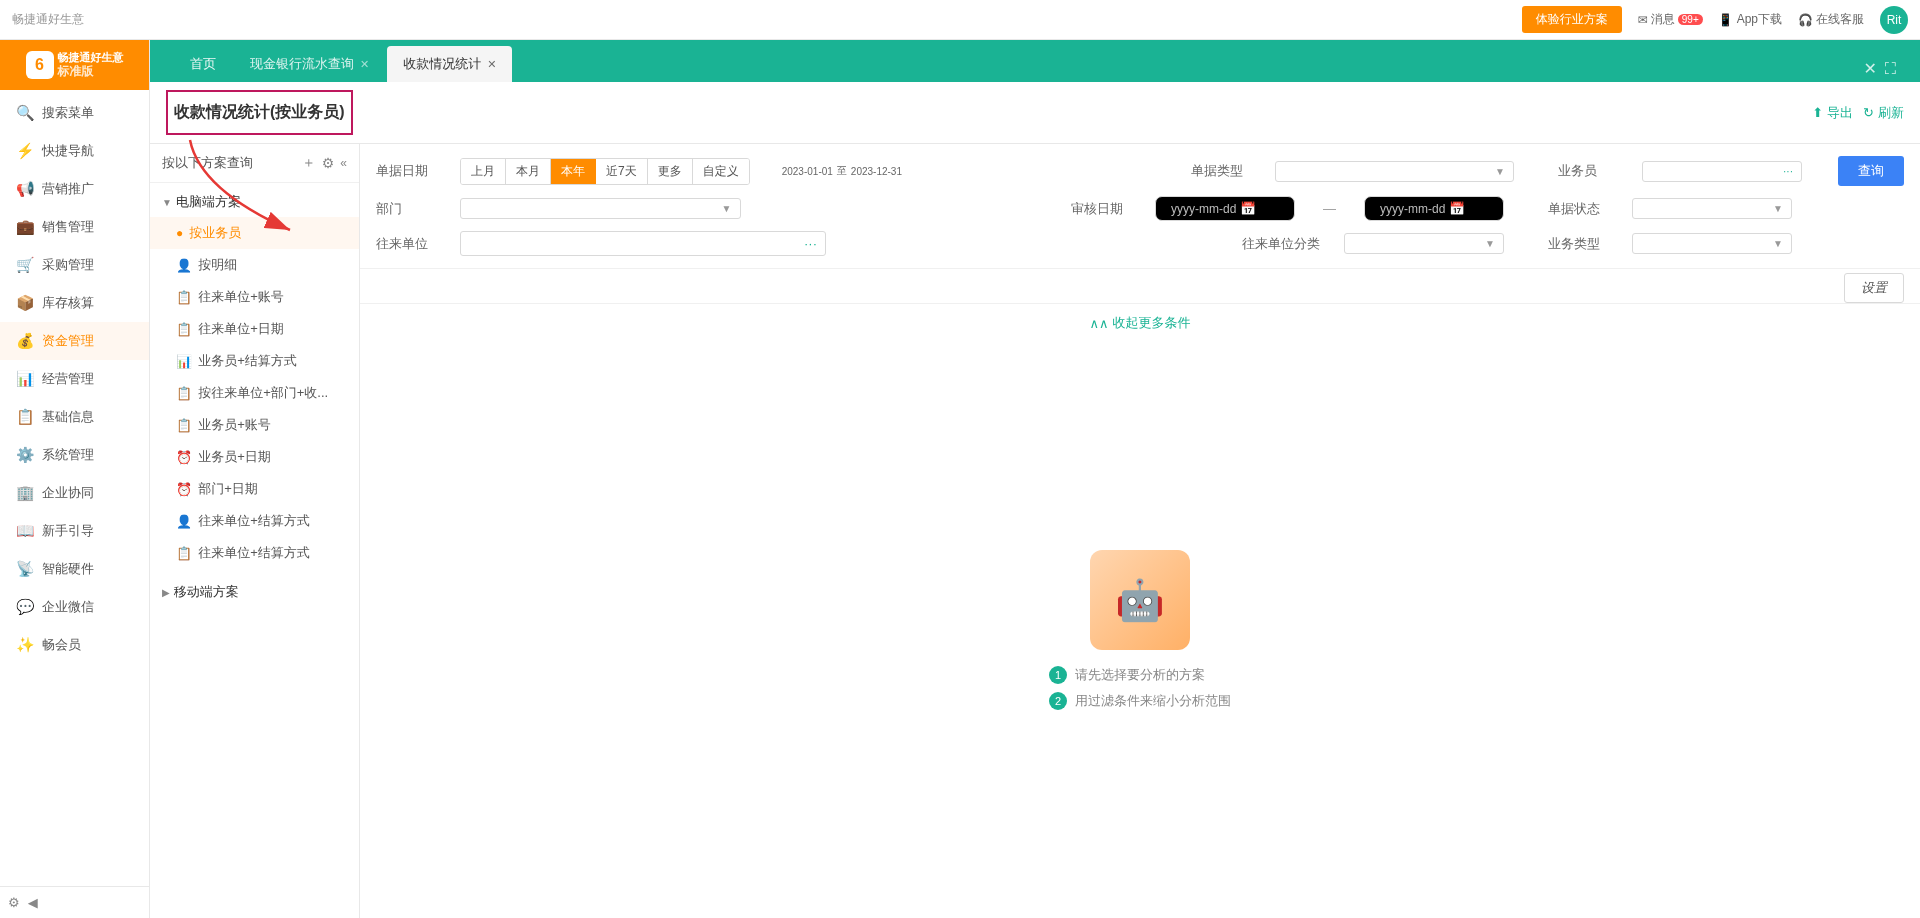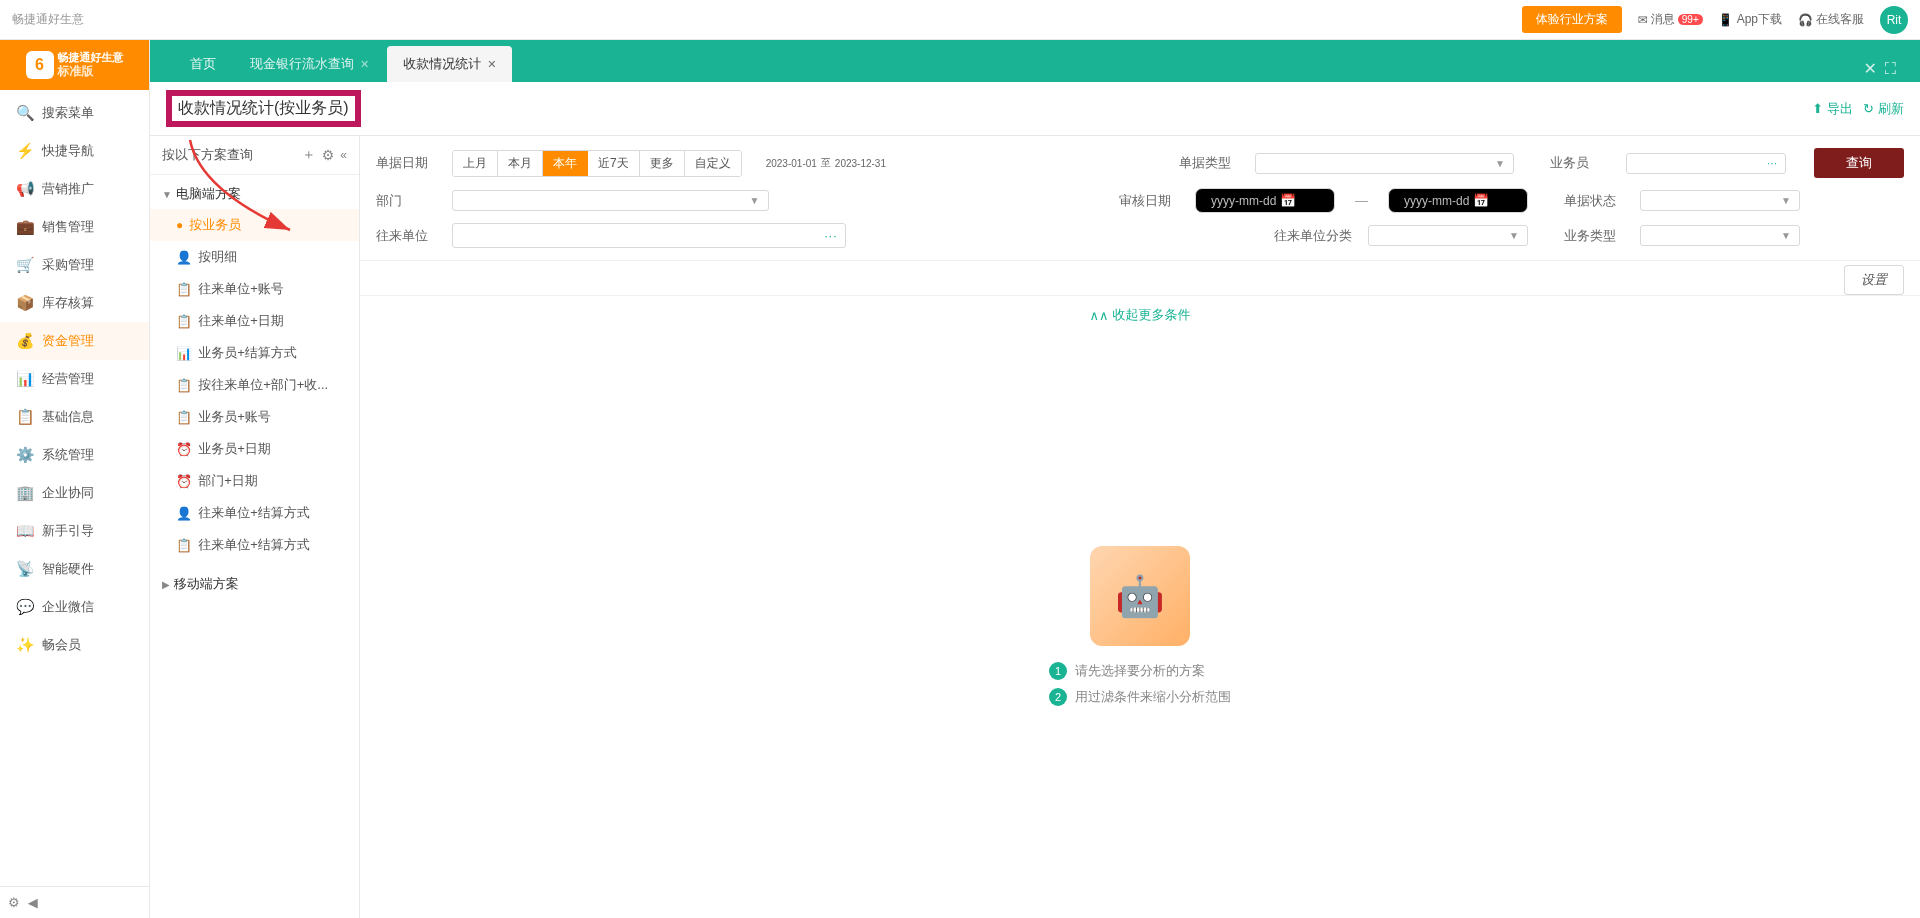--- a/index.html
+++ b/index.html
@@ -110,23 +110,23 @@
     .page-content { flex: 1; background: #f0f2f5; display: flex; flex-direction: column; overflow: hidden; }
 
     
     .page-header {
       background: #fff;
       padding: 8px 16px;
       display: flex; align-items: center; justify-content: space-between;
       border-bottom: 1px solid #e8e8e8;
     }
     .page-title {
-      font-size: 16px; font-weight: normal; color: #333;
-      border: 6px solid #be185d;
-      padding: 2px 6px;
+      font-size: 16px; font-weight: bold; color: #333;
+      border: 2px solid #be185d;
+      padding: 10px 6px;
     }
     .page-header-actions { display: flex; gap: 10px; align-items: center; }
     .action-btn {
       display: flex; align-items: center; gap: 4px;
       color: #1ab394; cursor: pointer; font-size: 13px;
     }
 
     
     .inner-layout { display: flex; flex: 1; overflow: hidden; }
 
@@ -168,21 +168,21 @@
       background: #fff;
       overflow-y: auto;
       display: flex;
       flex-direction: column;
     }
     .filter-section {
       padding: 12px 16px;
       border-bottom: 1px solid #f0f0f0;
     }
     .filter-row {
-      display: flex; align-items: center; gap: 16px;
+      display: flex; align-items: center; gap: 24px;
       margin-bottom: 10px;
     }
     .filter-row:last-child { margin-bottom: 0; }
     .filter-label { color: #666; font-size: 13px; white-space: nowrap; min-width: 60px; }
     .date-tabs {
       display: flex; gap: 0; border: 1px solid #d9d9d9; border-radius: 3px; overflow: hidden;
     }
     .date-tab {
       padding: 4px 10px; font-size: 12px; cursor: pointer;
       border-right: 1px solid #d9d9d9; background: #fff; color: #555;
@@ -200,22 +200,22 @@
     .dropdown-text { flex: 1; color: #999; font-size: 13px; }
     .dropdown-arrow { color: #999; font-size: 10px; }
     .filter-input {
       display: flex; align-items: center;
       border: 1px solid #d9d9d9; border-radius: 7px;
       padding: 4px 15px; background: #000000;
       min-width: 140px; gap: 4px; color: #999;
     }
     .date-input { color: #bbb; font-size: 12px; }
     .query-btn {
-      background: #7f1d1d; color: #fff;
-      border: none; padding: 6px 32px;
+      background: #3b82f6; color: #fff;
+      border: none; padding: 6px 20px;
       border-radius: 3px; cursor: pointer; font-size: 13px;
       margin-left: auto;
     }
     .settings-btn {
       background: #fff; color: #555;
       border: 1px solid #d9d9d9; padding: 5px 16px;
       border-radius: 3px; cursor: pointer; font-size: 13px;
       margin-left: auto;
       font-style: italic;
     }

